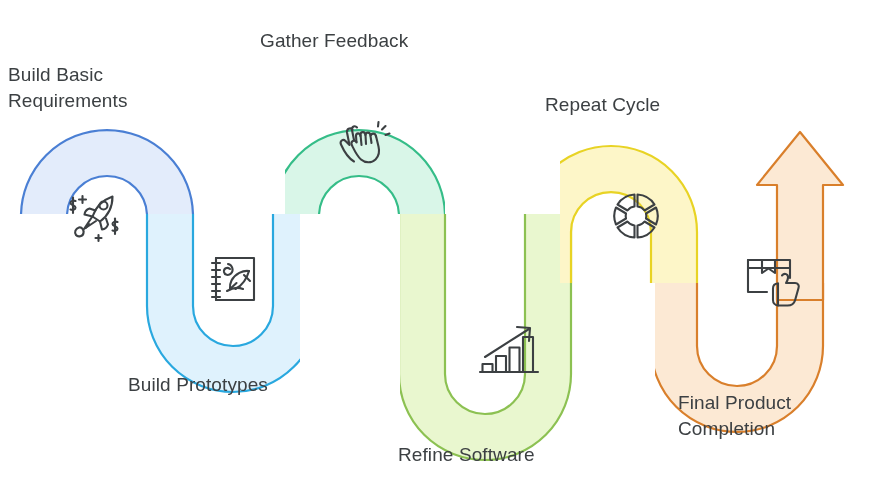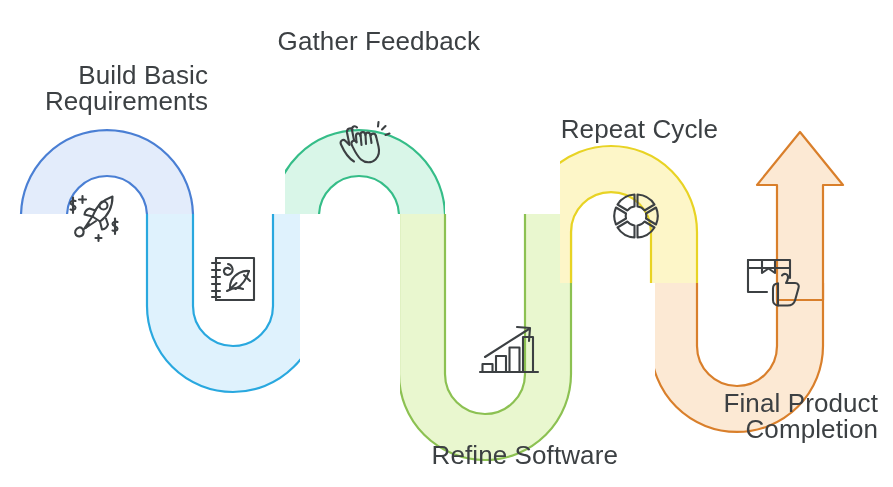--- a/index.html
+++ b/index.html
@@ -22,43 +22,43 @@
     height: 487px;
   }
   #ribbon-svg {
     position: absolute;
     left: 0; top: 0;
     width: 893px;
     height: 487px;
   }
   .step-label {
     position: absolute;
-    text-align: right;
-    font-size: 26px;
+    text-align: left;
+    font-size: 19px;
     line-height: 26px;
     color: #3c4043;
     white-space: pre-line;
     letter-spacing: 0.1px;
   }
   .icon-box {
     position: absolute;
     width: 64px;
     height: 64px;
   }
   .icon-box svg {
     width: 100%;
     height: 100%;
     display: block;
   }
   
   #lbl-0 { left: 8px;   top: 62px;  width: 200px; }
   #lbl-1 { left: 128px; top: 372px; width: 220px; }
   #lbl-2 { left: 260px; top: 28px;  width: 220px; }
   #lbl-3 { left: 398px; top: 442px; width: 220px; }
-  #lbl-4 { left: 528px; top: 92px;  width: 190px; margin-top: 24px; }
+  #lbl-4 { left: 545px; top: 92px;  width: 190px; }
   #lbl-5 { left: 678px; top: 373px; width: 200px; margin-top: 17px; }
   
   #ico-0 { left: 62px;  top: 183px; }
   #ico-1 { left: 203px; top: 247px; }
   #ico-2 { left: 330px; top: 113px; }
   #ico-3 { left: 472px; top: 315px; width: 74px; height: 68px;}
   #ico-4 { left: 604px; top: 184px; }
   #ico-5 { left: 740px; top: 248px; width: 74px; height: 68px;}
 </style>
 </head>
@@ -119,20 +119,21 @@
                L 777 200 L 777 346 A 40 40 0 0 1 697 346 L 697 200 Z" fill="#fce9d4" stroke="#d97f2b" stroke-width="2.2" stroke-linejoin="round"></path>
     </g>
 
     <g>
       <path d="M 777 300 L 777 185 L 757 185 L 800 132 L 843 185 L 823 185 L 823 300 Z" fill="#fce9d4" stroke="#d97f2b" stroke-width="2.2" stroke-linejoin="round" stroke-linecap="round"></path>
     </g>
   </svg>
 
   <div class="step-label" id="lbl-0">Build Basic
 Requirements</div>
+  <div class="step-label" id="lbl-1">Build Prototypes</div>
   <div class="step-label" id="lbl-2">Gather Feedback</div>
   <div class="step-label" id="lbl-3">Refine Software</div>
   <div class="step-label" id="lbl-4">Repeat Cycle</div>
   <div class="step-label" id="lbl-5">Final Product
 Completion</div>
 
   <div class="icon-box" id="ico-0">
     <svg viewBox="0 0 64 64" fill="none" stroke="#3c4043" stroke-width="2.1" stroke-linecap="round" stroke-linejoin="round">
 
       <path d="M30.5 33.5 C33 26 39.5 17.5 50.5 13.5 C50.5 25 45 33.5 38 38.5 Z"></path>

